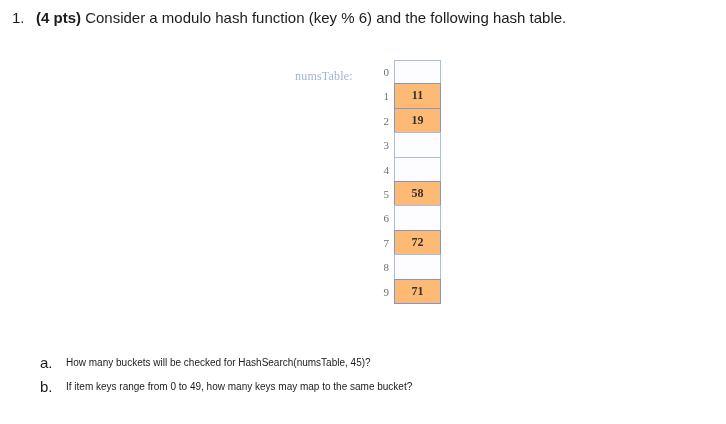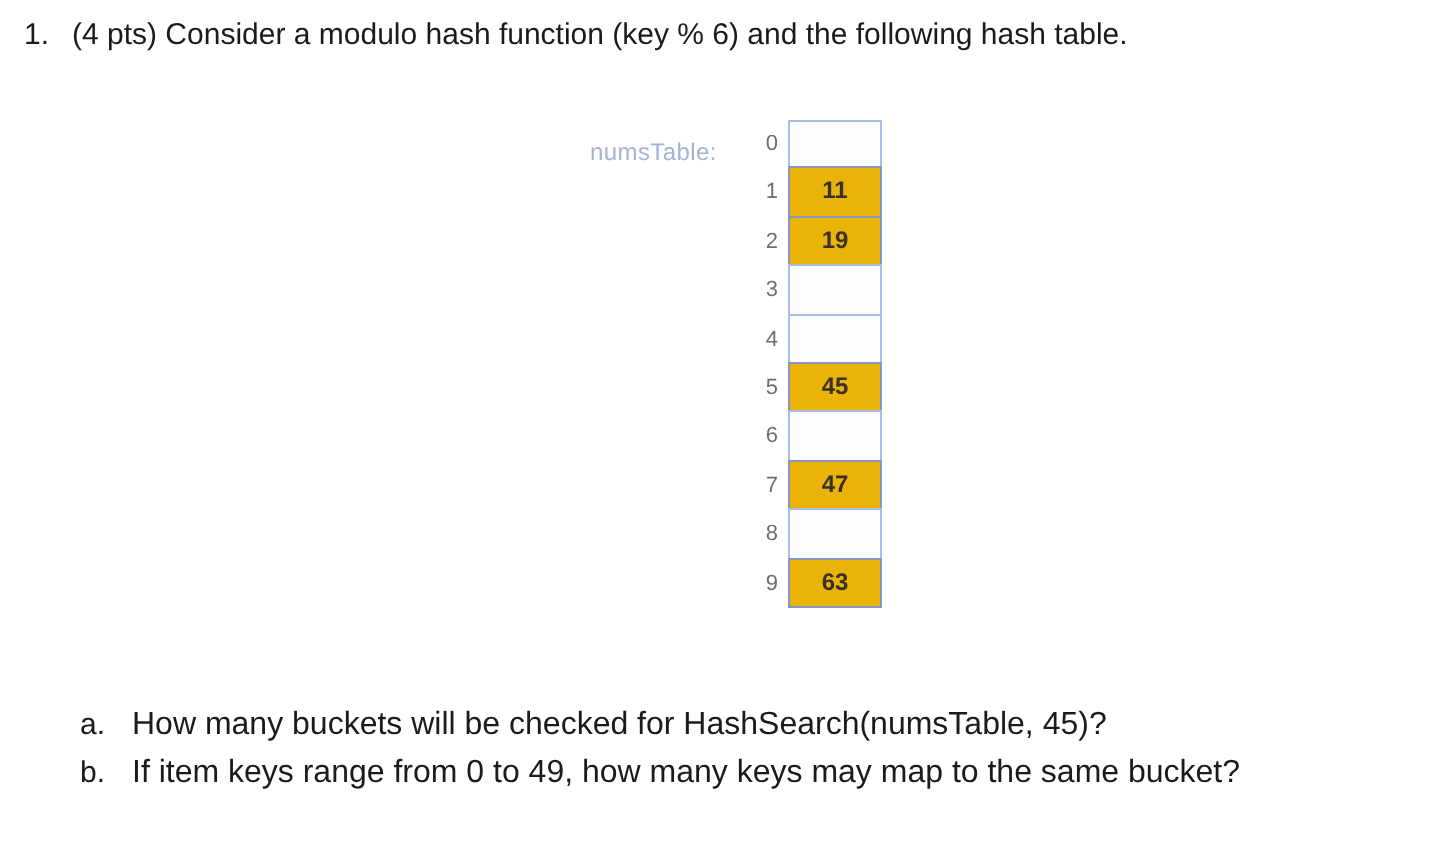--- a/index.html
+++ b/index.html
@@ -34,30 +34,31 @@
     line-height: 20px;
     flex: 0 0 auto;
   }
   .q-text {
     font-size: 15px;
     line-height: 20px;
     flex: 1 1 auto;
     white-space: nowrap;
   }
   .q-text .pts {
-    font-weight: normal;
+    font-weight: bold;
   }
 
   
   .figure {
     position: absolute;
     left: 0;
     top: 60px;
     width: 726px;
     height: 270px;
+    font-family: Liberation Serif, serif;
   }
   .table-label {
     position: absolute;
     left: 295px;
     top: 9px;
     font-size: 12px;
     line-height: 14px;
     color: #a3b3d4;
     letter-spacing: 0.2px;
     white-space: nowrap;
@@ -90,21 +91,21 @@
     line-height: 22px;
     text-align: center;
     color: #3b2f2b;
     margin-top: -1px;
     flex: 0 0 auto;
   }
   .bucket-row:first-child .bucket-cell {
     margin-top: 0;
   }
   .bucket-cell.filled {
-    background: #eab308;
+    background: #fdba74;
     border: 1px solid #8795c4;
     font-weight: bold;
     color: #3a302c;
   }
 
   
   .subquestions {
     position: absolute;
     left: 0;
     top: 352px;
@@ -116,21 +117,21 @@
     margin-bottom: 3px;
   }
   .sub-letter {
     width: 26px;
     margin-left: 40px;
     font-size: 15px;
     line-height: 21px;
     flex: 0 0 auto;
   }
   .sub-text {
-    font-size: 16px;
+    font-size: 10px;
     line-height: 21px;
     flex: 1 1 auto;
     white-space: nowrap;
   }
 </style>
 </head>
 <body>
 
 <div class="question-block">
   <div class="q-row">
@@ -157,37 +158,37 @@
       <div class="bucket-row">
         <div class="bucket-index">3</div>
         <div class="bucket-cell"></div>
       </div>
       <div class="bucket-row">
         <div class="bucket-index">4</div>
         <div class="bucket-cell"></div>
       </div>
       <div class="bucket-row">
         <div class="bucket-index">5</div>
-        <div class="bucket-cell filled">45</div>
+        <div class="bucket-cell filled">58</div>
       </div>
       <div class="bucket-row">
         <div class="bucket-index">6</div>
         <div class="bucket-cell"></div>
       </div>
       <div class="bucket-row">
         <div class="bucket-index">7</div>
-        <div class="bucket-cell filled">47</div>
+        <div class="bucket-cell filled">72</div>
       </div>
       <div class="bucket-row">
         <div class="bucket-index">8</div>
         <div class="bucket-cell"></div>
       </div>
       <div class="bucket-row">
         <div class="bucket-index">9</div>
-        <div class="bucket-cell filled">63</div>
+        <div class="bucket-cell filled">71</div>
       </div>
     </div>
 </div>
 
 <div class="subquestions">
     <div class="sub-row">
       <div class="sub-letter">a.</div>
       <div class="sub-text">How many buckets will be checked for HashSearch(numsTable, 45)?</div>
     </div>
     <div class="sub-row">

